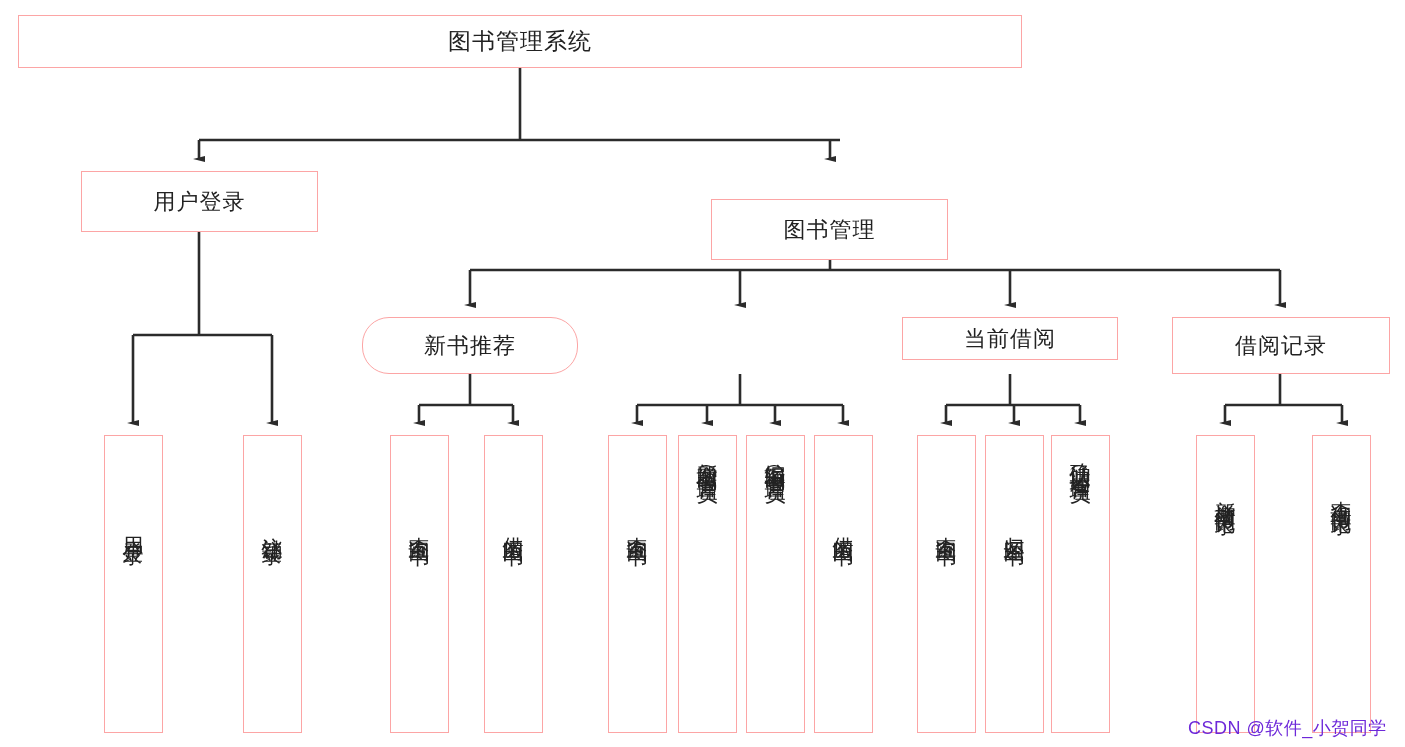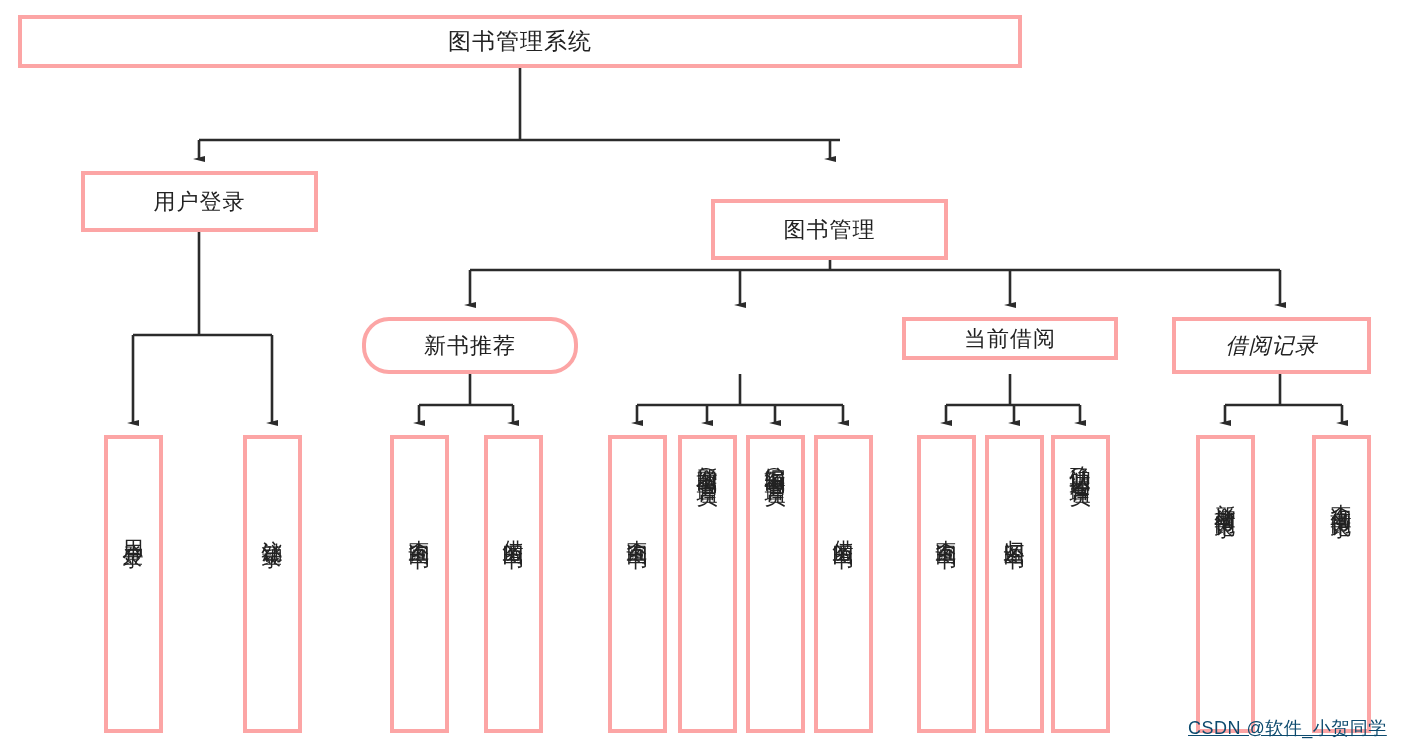--- a/index.html
+++ b/index.html
@@ -23,21 +23,21 @@
     left: 0;
     top: 0;
     width: 1405px;
     height: 747px;
     pointer-events: none;
   }
   .node {
     position: absolute;
     box-sizing: border-box;
     background: #ffffff;
-    border: 4px solid #fca5a5;
+    border: 1px solid #fca5a5;
     display: flex;
     align-items: center;
     justify-content: center;
     color: #222222;
     z-index: 2;
   }
   .node .lbl {
     display: block;
     text-align: center;
     line-height: 1.18;
@@ -63,25 +63,24 @@
     font-size: 21px;
     line-height: 1.0;
     letter-spacing: 3px;
     white-space: nowrap;
   }
   .watermark {
     position: absolute;
     left: 1188px;
     top: 716px;
     font-size: 18px;
-    color: #0c4a6e;
+    color: #6d28d9;
     z-index: 5;
     white-space: nowrap;
     letter-spacing: 0.5px;
-    text-decoration: underline;
   }
 </style>
 </head>
 <body>
 
 <div id="canvas">
 
   <svg id="edges" viewBox="0 0 1405 747">
     <defs>
       <marker id="arrow" markerWidth="10" markerHeight="12" refX="3" refY="6" orient="auto" markerUnits="userSpaceOnUse">
@@ -142,21 +141,21 @@
   <div class="node horiz" style="left:711px; top:171px; width:237px; height:61px;margin-top:28px;">
     <span class="lbl">图书管理</span>
   </div>
 
   <div class="node horiz" style="left:362px; top:317px; width:216px; height:57px;border-radius:27px;">
     <span class="lbl">新书推荐</span>
   </div>
   <div class="node horiz" style="left:902px; top:317px; width:216px; height:43px;">
     <span class="lbl">当前借阅</span>
   </div>
-  <div class="node horiz" style="left:1172px; top:317px; width:199px; height:57px;font-style:italic;">
+  <div class="node horiz" style="left:1172px; top:317px; width:218px; height:57px;">
     <span class="lbl">借阅记录</span>
   </div>
 
   <div class="node vert" style="left:104px; top:435px; width:59px; height:298px; padding-top:84px;">
     <span class="lbl">用户登录</span>
   </div>
   <div class="node vert" style="left:243px; top:435px; width:59px; height:298px; padding-top:84px;">
     <span class="lbl">注销登录</span>
   </div>
 

